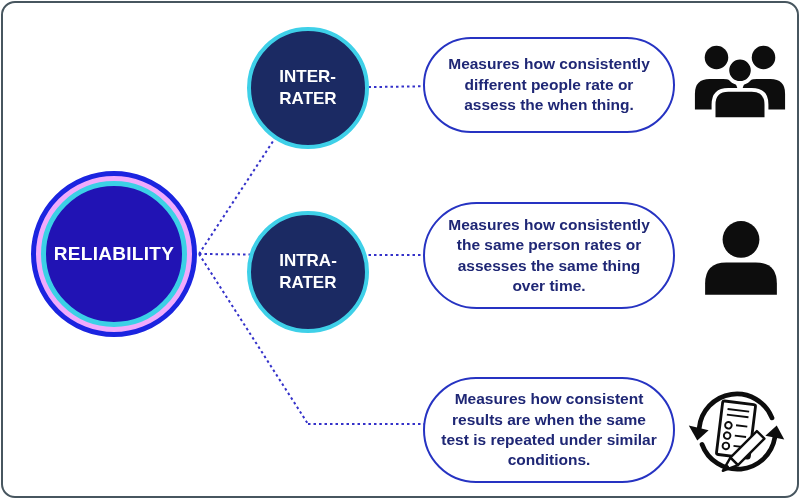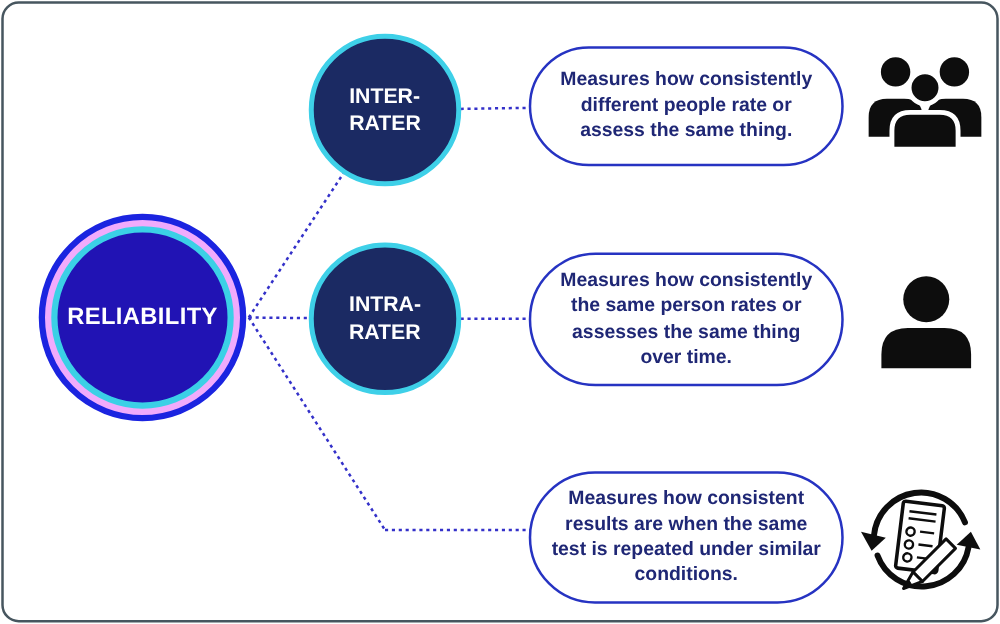--- a/index.html
+++ b/index.html
@@ -35,21 +35,21 @@
   }
 
   
   .node {
     position: absolute; left: 244px; z-index: 1;
     width: 122px; height: 122px; border-radius: 50%;
     border: 4px solid #3ed0e8; background: #1b2a63;
     display: flex; flex-direction: column; align-items: center; justify-content: center;
   }
   .node.n1 { top: 24px; }
-  .node.n2 { top: 191px; }
+  .node.n2 { top: 208px; }
   .node.n3 { top: 360px; }
   .node-label { color: #ffffff; font-weight: 800; font-size: 17px; line-height: 1.3; text-align: left; }
 
   
   .bubble {
     position: absolute; left: 420px; z-index: 1;
     width: 252px; background: #ffffff;
     border: 2px solid #2633c2; border-radius: 60px;
     display: flex; align-items: center; justify-content: center;
     padding: 8px 16px;
@@ -95,21 +95,21 @@
     </div>
   </div>
   <div class="node n2">
     <div class="node-label">
       <span>INTRA-</span><br>
       <span>RATER</span>
     </div>
   </div>
 
   <div class="bubble b1">
-    <div class="bubble-text">Measures how consistently different people rate or assess the same thing.</div>
+    <div class="bubble-text">Measures how consistently different people rate or assess the when thing.</div>
   </div>
   <div class="bubble b2">
     <div class="bubble-text">Measures how consistently the same person rates or assesses the same thing over time.</div>
   </div>
   <div class="bubble b3">
     <div class="bubble-text">Measures how consistent results are when the same test is repeated under similar conditions.</div>
   </div>
 
   <div class="icon-box i1">
     <svg viewBox="0 0 100 90" aria-hidden="true">

